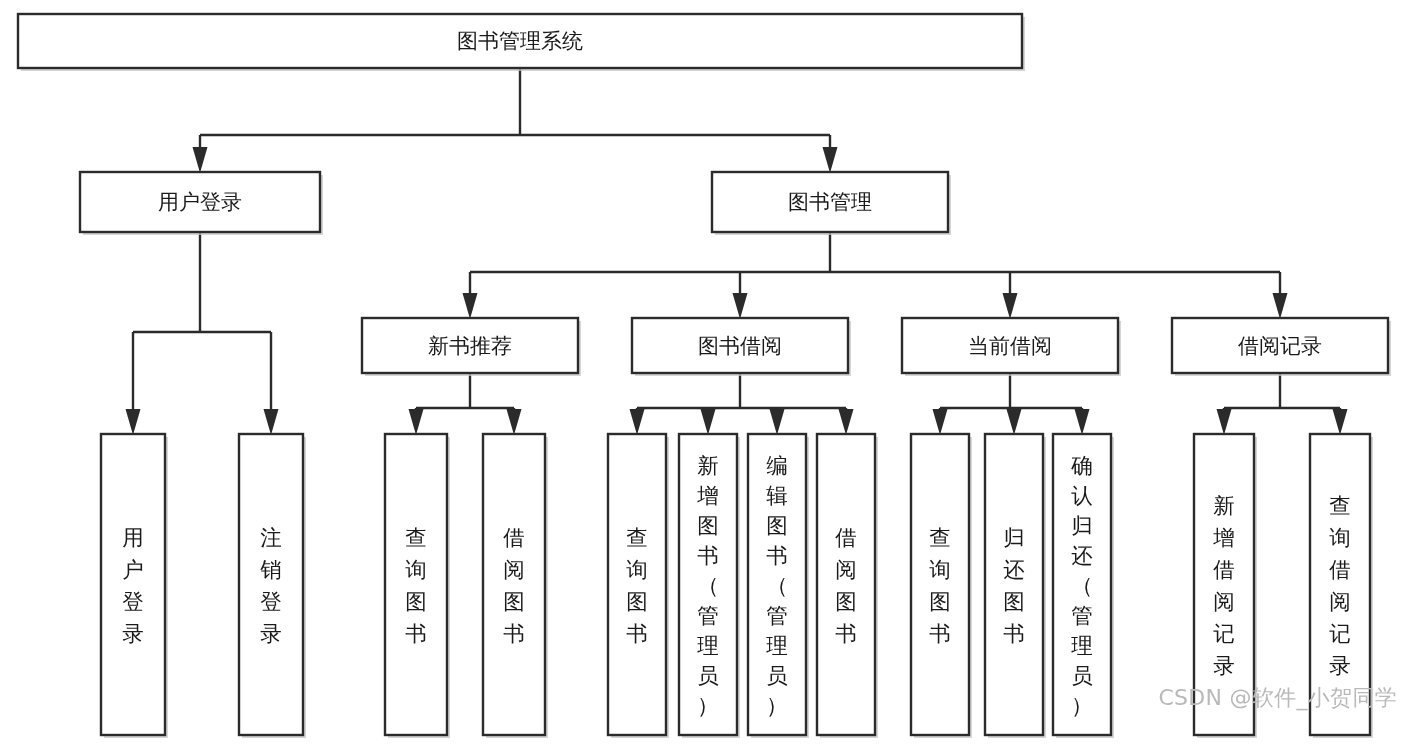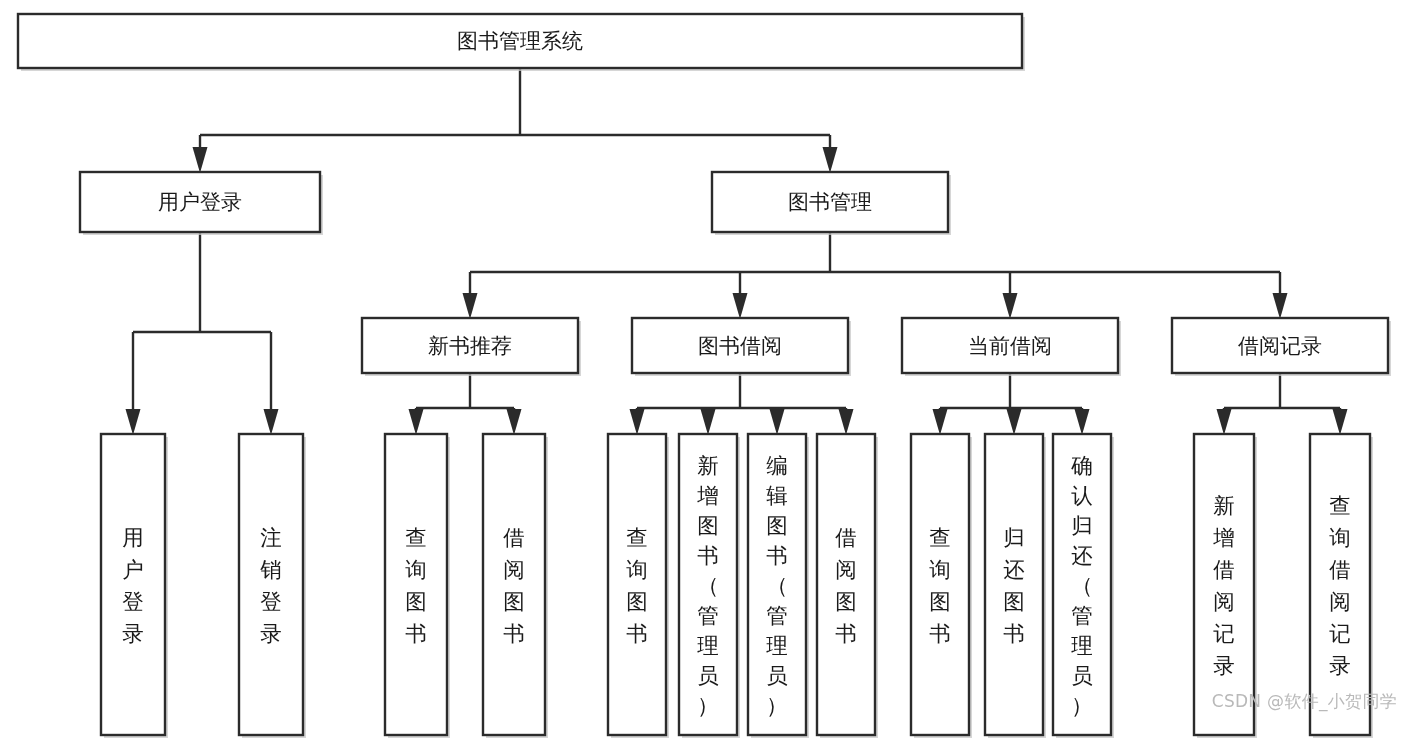--- a/index.html
+++ b/index.html
@@ -56,21 +56,21 @@
     fill: #1a1a1a;
     font-family: "DejaVu Sans", "Liberation Sans", sans-serif;
     font-size: 21.5px;
     text-anchor: middle;
   }
   .watermark {
     position: absolute;
     right: 8px;
     bottom: 4px;
     color: #b9b9b9;
-    font-size: 17px;
+    font-size: 22px;
     font-family: "DejaVu Sans", "Liberation Sans", sans-serif;
     letter-spacing: 0.3px;
     white-space: nowrap;
     user-select: none;
   }
 </style>
 </head>
 <body>
 
 <div id="diagram-root">

